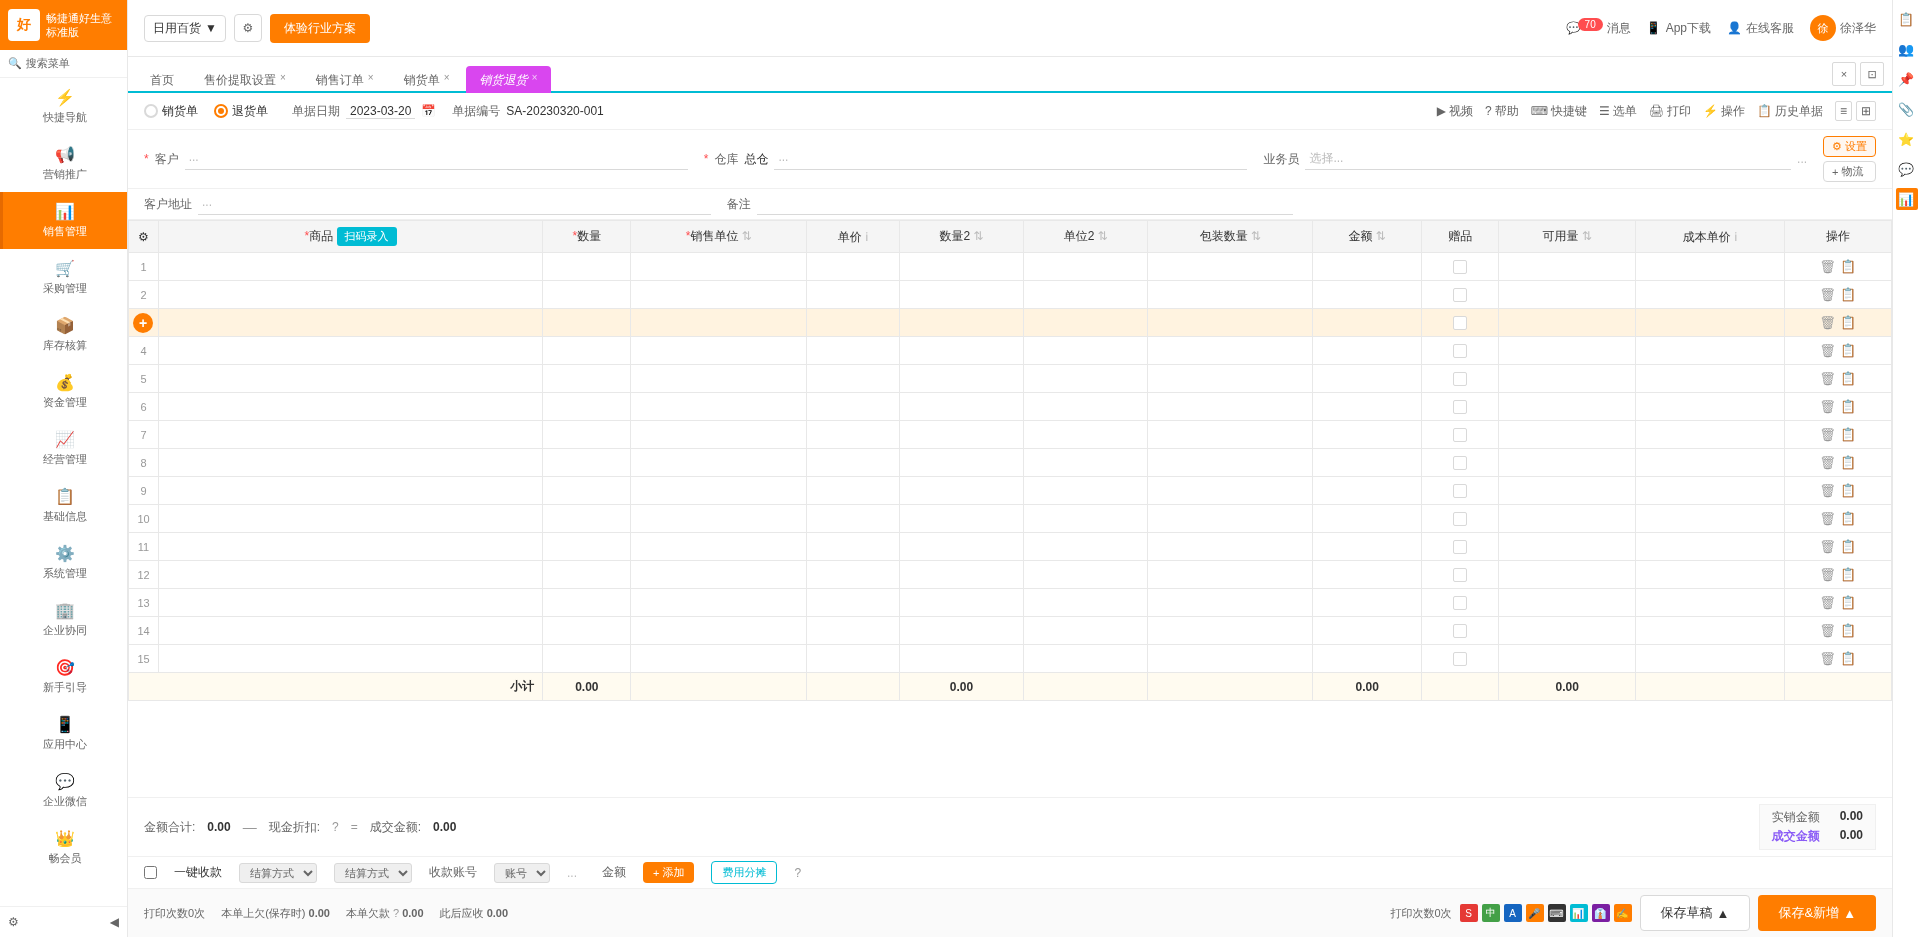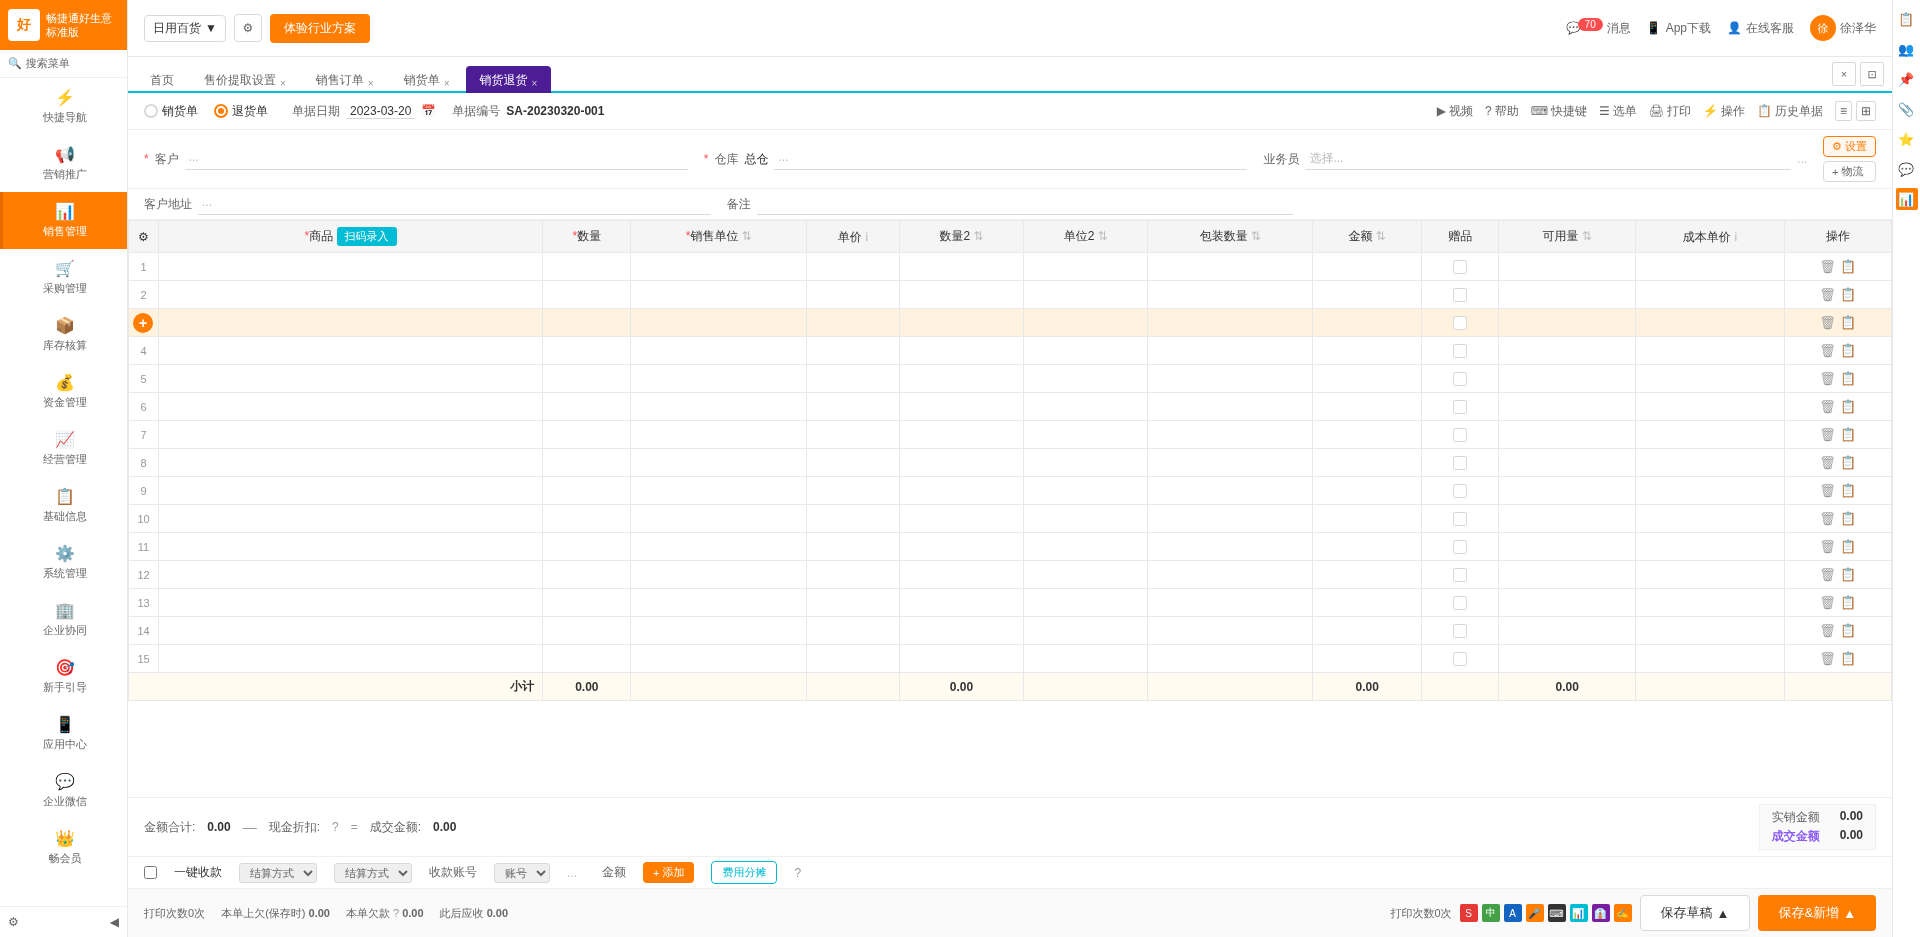--- a/index.html
+++ b/index.html
@@ -27,22 +27,22 @@
     .topbar-select { display: flex; align-items: center; gap: 4px; border: 1px solid #d9d9d9; border-radius: 4px; padding: 4px 8px; cursor: pointer; color: #333; font-size: 12px; }
     .topbar-settings { width: 28px; height: 28px; border: 1px solid #d9d9d9; border-radius: 4px; display: flex; align-items: center; justify-content: center; cursor: pointer; color: #666; }
     .topbar-btn-primary { background: #ff7d00; color: #fff; border: none; border-radius: 4px; padding: 6px 14px; cursor: pointer; font-size: 12px; }
     .topbar-right { display: flex; align-items: center; gap: 16px; color: #666; font-size: 12px; }
     .topbar-right-item { display: flex; align-items: center; gap: 4px; cursor: pointer; }
     .notification-badge { background: #ff4d4f; color: #fff; border-radius: 10px; padding: 1px 7px; font-size: 10px; margin-left: -8px; margin-top: -8px; }
     .avatar { width: 26px; height: 26px; border-radius: 50%; background: #ff7d00; display: flex; align-items: center; justify-content: center; color: #fff; font-size: 11px; }
 
     
     .tabs { height: 36px; background: #fff; display: flex; align-items: center; border-bottom: 2px solid #00bcd4; flex-shrink: 0; padding: 0 8px; gap: 2px; }
-    .tab { padding: 6px 14px; cursor: pointer; font-size: 12px; color: #666; border-radius: 4px 4px 0 0; display: flex; align-items: flex-end; gap: 4px; white-space: nowrap; margin-top: 12px; }
-    .tab.active { background: #4c1d95; color: #fff; }
+    .tab { padding: 6px 14px; cursor: pointer; font-size: 12px; color: #666; border-radius: 4px 4px 0 0; display: flex; align-items: flex-start; gap: 4px; white-space: nowrap; margin-top: 12px; }
+    .tab.active { background: #d946ef; color: #fff; font-style: italic; }
     .tab-close { font-size: 10px; opacity: 0.7; }
     .tabs-actions { margin-left: auto; display: flex; gap: 4px; }
     .tabs-action-btn { width: 24px; height: 24px; display: flex; align-items: center; justify-content: center; cursor: pointer; color: #666; border: 1px solid #d9d9d9; border-radius: 2px; font-size: 11px; }
 
     
     .content { flex: 1; background: #fff; overflow: hidden; display: flex; flex-direction: column; }
     .radio-group { display: flex; align-items: center; gap: 16px; }
     .radio-item { display: flex; align-items: center; gap: 4px; cursor: pointer; font-size: 12px; color: #333; }
     .radio-dot { width: 14px; height: 14px; border-radius: 50%; border: 2px solid #d9d9d9; display: flex; align-items: center; justify-content: center; }
     .radio-dot.selected { border-color: #ff7d00; }
@@ -261,21 +261,21 @@
           </label>
         </div>
         <div class="form-meta">
           <div class="form-meta-item">
             <span class="form-meta-label">单据日期</span>
             <span style="color:#333;cursor:pointer;border-bottom:1px solid #d9d9d9;padding:0 4px;">2023-03-20</span>
             <span style="cursor:pointer;color:#999;">📅</span>
           </div>
           <div class="form-meta-item">
             <span class="form-meta-label">单据编号</span>
-            <span style="color:#333;font-weight:bold;">SA-20230320-001</span>
+            <span style="color:#333;">SA-20230320-001</span>
           </div>
         </div>
       </div>
       <div class="toolbar-actions">
         <div class="toolbar-btn">
           <span>▶</span>
           <span>视频</span>
         </div>
         <div class="toolbar-btn">
           <span>?</span>

